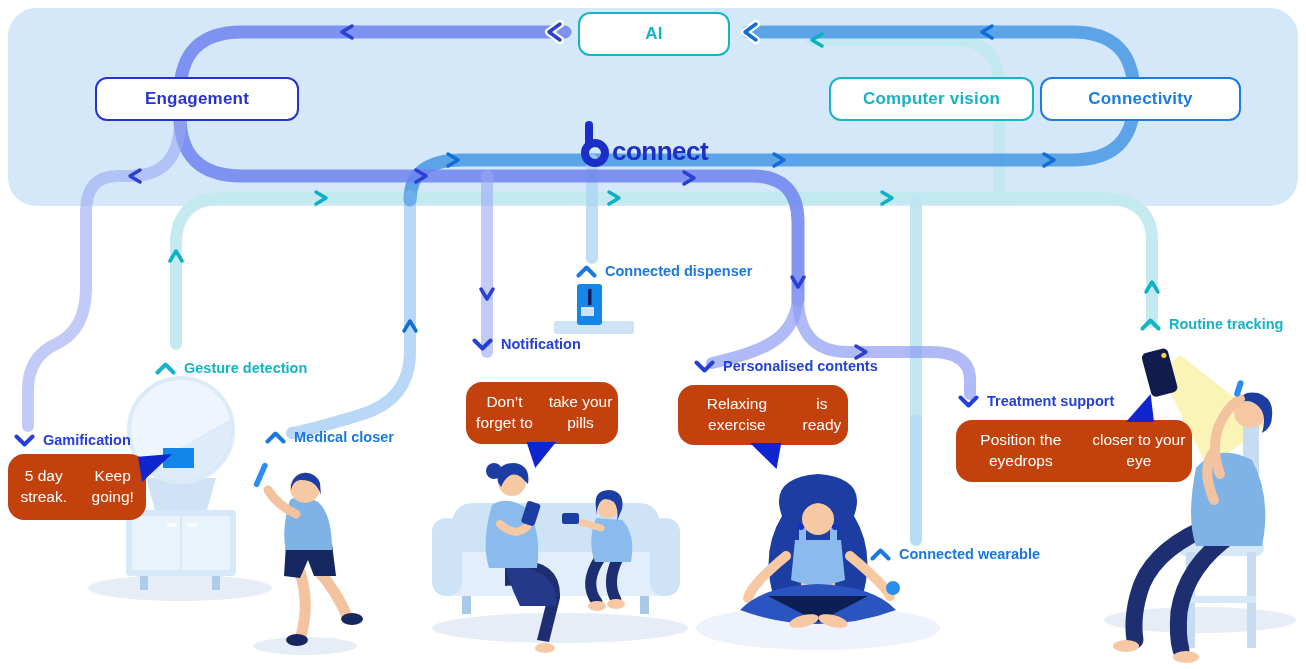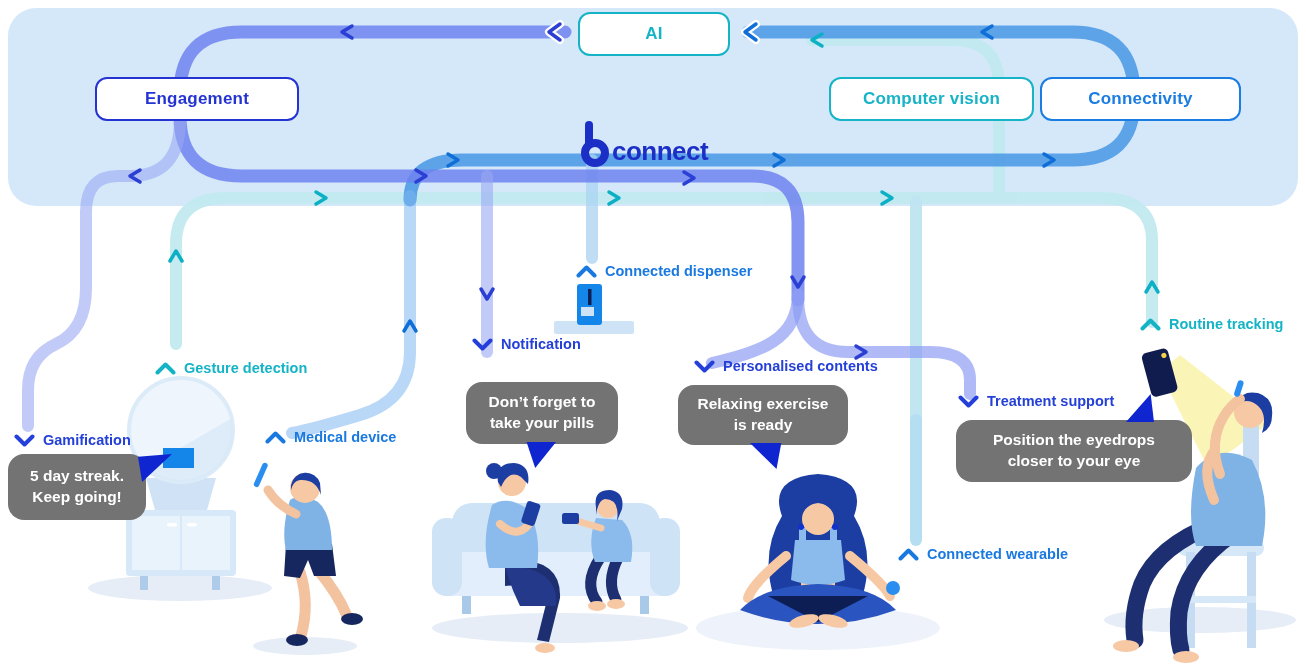--- a/index.html
+++ b/index.html
@@ -26,28 +26,28 @@
   
   .feat{position:absolute;z-index:3;display:flex;align-items:center;gap:8px;font-size:14.5px;font-weight:bold;white-space:nowrap;}
   .feat svg{display:block;}
   .c-indigo{color:#2440d8;}  .c-blue{color:#1a79e0;}  .c-teal{color:#14b4c6;}
   .f-gamification{left:14px;top:432px;}
   .f-gesture{left:155px;top:360px;}
   .f-medical{left:265px;top:429px;}
   .f-notification{left:472px;top:336px;}
   .f-dispenser{left:576px;top:263px;}
   .f-personalised{left:694px;top:358px;}
-  .f-wearable{left:898px;top:546px;}
+  .f-wearable{left:870px;top:546px;}
   .f-treatment{left:958px;top:393px;}
   .f-routine{left:1140px;top:316px;}
 
   
-  .bubble{position:absolute;z-index:4;background:#737373;color:#fff;border-radius:16px;
-          display:flex;flex-direction:column;align-items:center;justify-content:center;
-          font-size:15.5px;font-weight:bold;line-height:1.35;text-align:center;}
+  .bubble{position:absolute;z-index:4;background:#c2410c;color:#fff;border-radius:16px;
+          display:flex;flex-direction:row;align-items:center;justify-content:center;
+          font-size:15.5px;font-weight:normal;line-height:1.35;text-align:center;}
   .bubble .tail{position:absolute;background:#0f25d0;}
   .bb-streak{left:8px;top:454px;width:138px;height:66px;}
   .bb-streak .tail{top:0px;right:-26px;width:34px;height:28px;clip-path:polygon(0 10%,100% 0,12% 100%);}
   .bb-pills{left:466px;top:382px;width:152px;height:62px;}
   .bb-pills .tail{bottom:-24px;left:58px;width:32px;height:26px;clip-path:polygon(8% 0,100% 0,35% 100%);}
   .bb-exercise{left:678px;top:385px;width:170px;height:60px;}
   .bb-exercise .tail{bottom:-24px;left:72px;width:34px;height:26px;clip-path:polygon(0 0,92% 0,78% 100%);}
   .bb-eyedrops{left:956px;top:420px;width:236px;height:62px;}
   .bb-eyedrops .tail{top:-26px;right:38px;width:28px;height:28px;clip-path:polygon(0 100%,100% 100%,88% 0);}
 </style>
@@ -259,21 +259,21 @@
   <div class="feat f-gesture c-teal">
     <svg width="21" height="13">
         <polyline points="2.5,10.5 10.5,2.5 18.5,10.5" fill="none" stroke="#14b4c6" stroke-width="4" stroke-linecap="round" stroke-linejoin="round"></polyline>
       </svg>
     <span>Gesture detection</span>
   </div>
   <div class="feat f-medical c-blue">
     <svg width="21" height="13">
         <polyline points="2.5,10.5 10.5,2.5 18.5,10.5" fill="none" stroke="#1a79e0" stroke-width="4" stroke-linecap="round" stroke-linejoin="round"></polyline>
       </svg>
-    <span>Medical device</span>
+    <span>Medical closer</span>
   </div>
   <div class="feat f-notification c-indigo">
     <svg width="21" height="13">
         <polyline points="2.5,2.5 10.5,10.5 18.5,2.5" fill="none" stroke="#2440d8" stroke-width="4" stroke-linecap="round" stroke-linejoin="round"></polyline>
       </svg>
     <span>Notification</span>
   </div>
   <div class="feat f-dispenser c-blue">
     <svg width="21" height="13">
         <polyline points="2.5,10.5 10.5,2.5 18.5,10.5" fill="none" stroke="#1a79e0" stroke-width="4" stroke-linecap="round" stroke-linejoin="round"></polyline>

